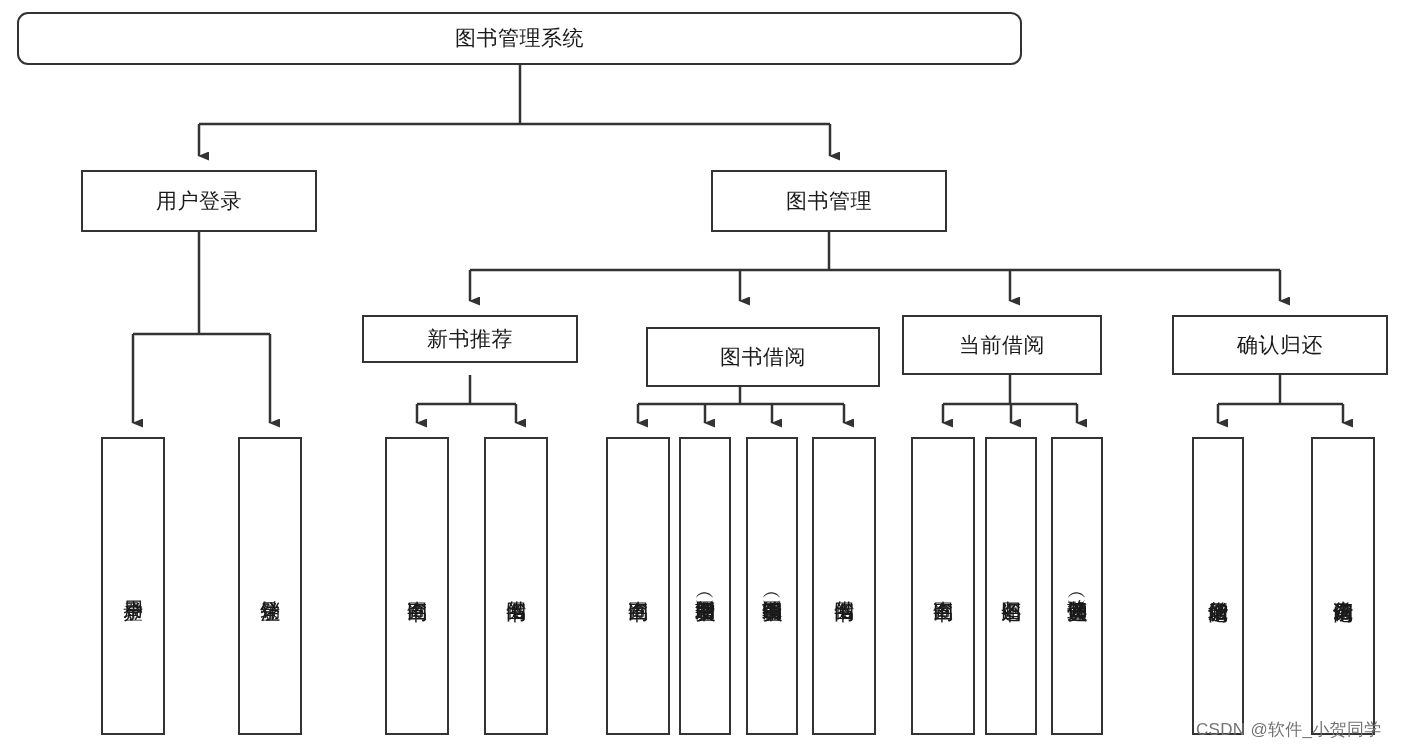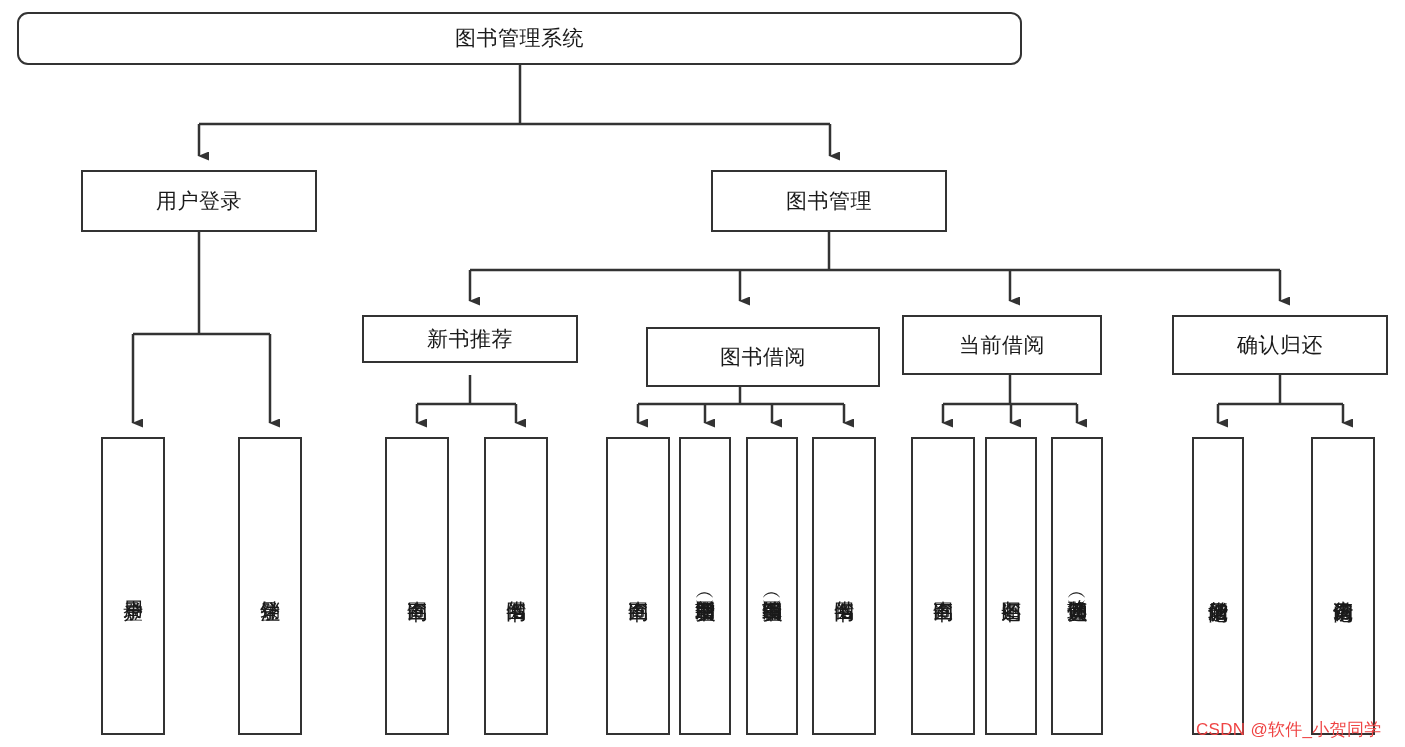--- a/index.html
+++ b/index.html
@@ -47,21 +47,21 @@
     writing-mode: vertical-rl;
     text-orientation: upright;
     white-space: nowrap;
   }
   .leaf-box .node-label-v {
     font-size: 20px;
   }
   .watermark {
     position: absolute;
     font-size: 17px;
-    color: #ef4444;
+    color: #737373;
     white-space: nowrap;
     letter-spacing: 0.3px;
   }
 </style>
 </head>
 <body>
 
 <div id="canvas">
 
   <svg id="diagram-svg" viewBox="0 0 1405 747">

